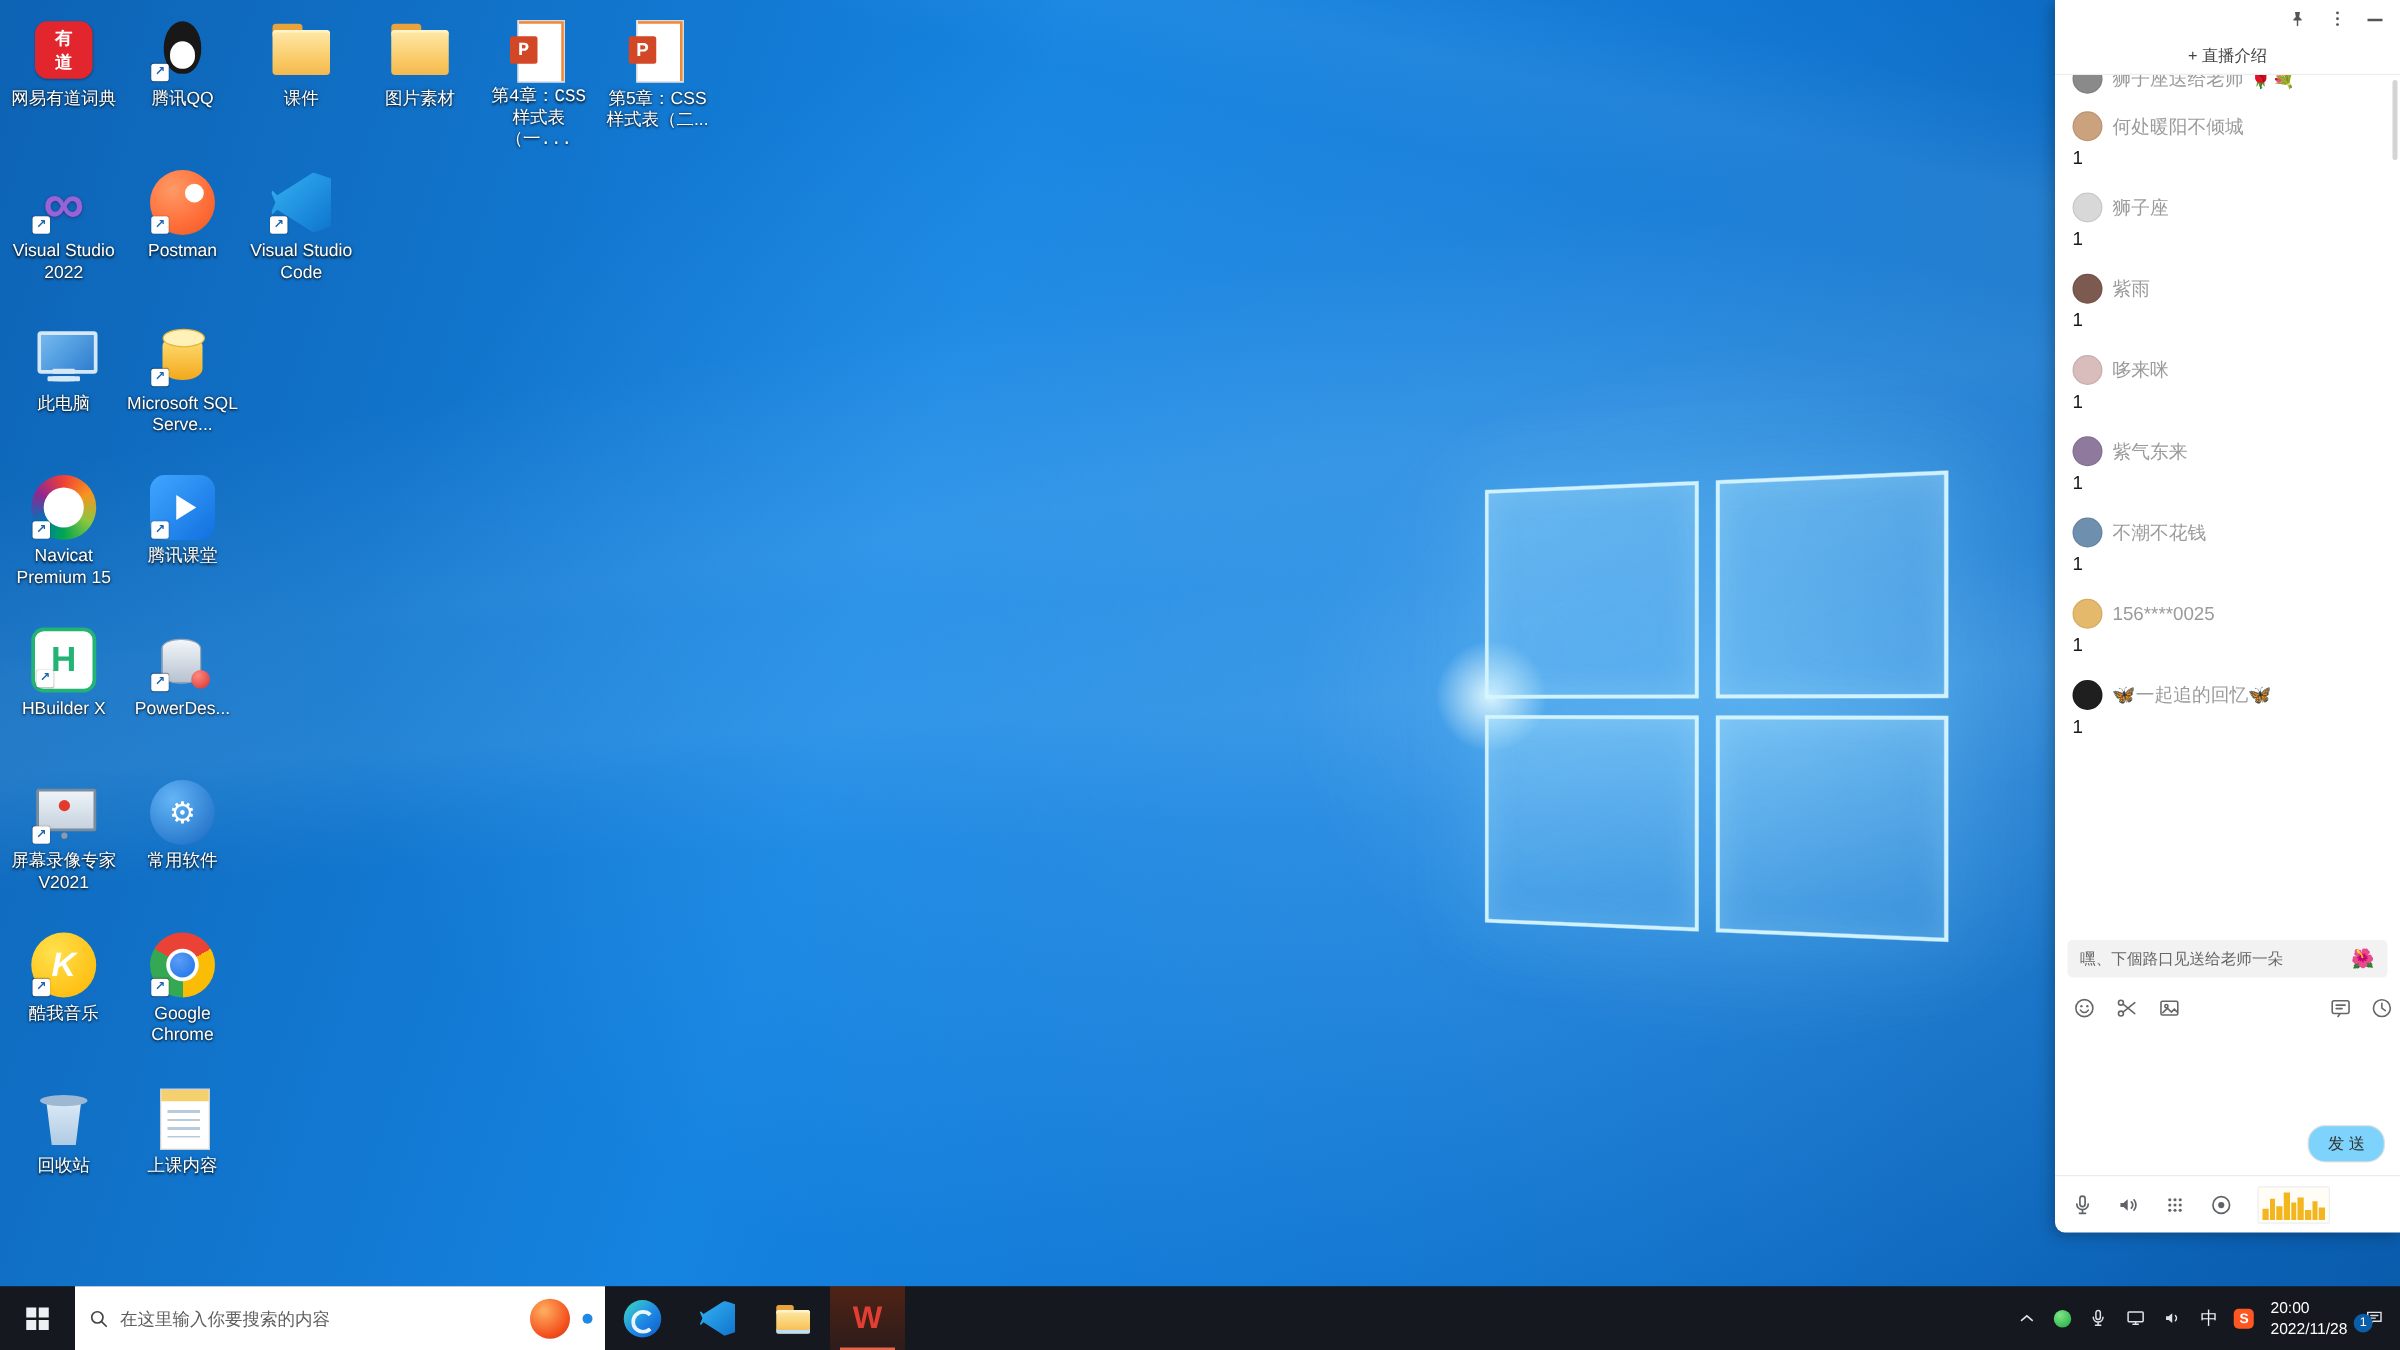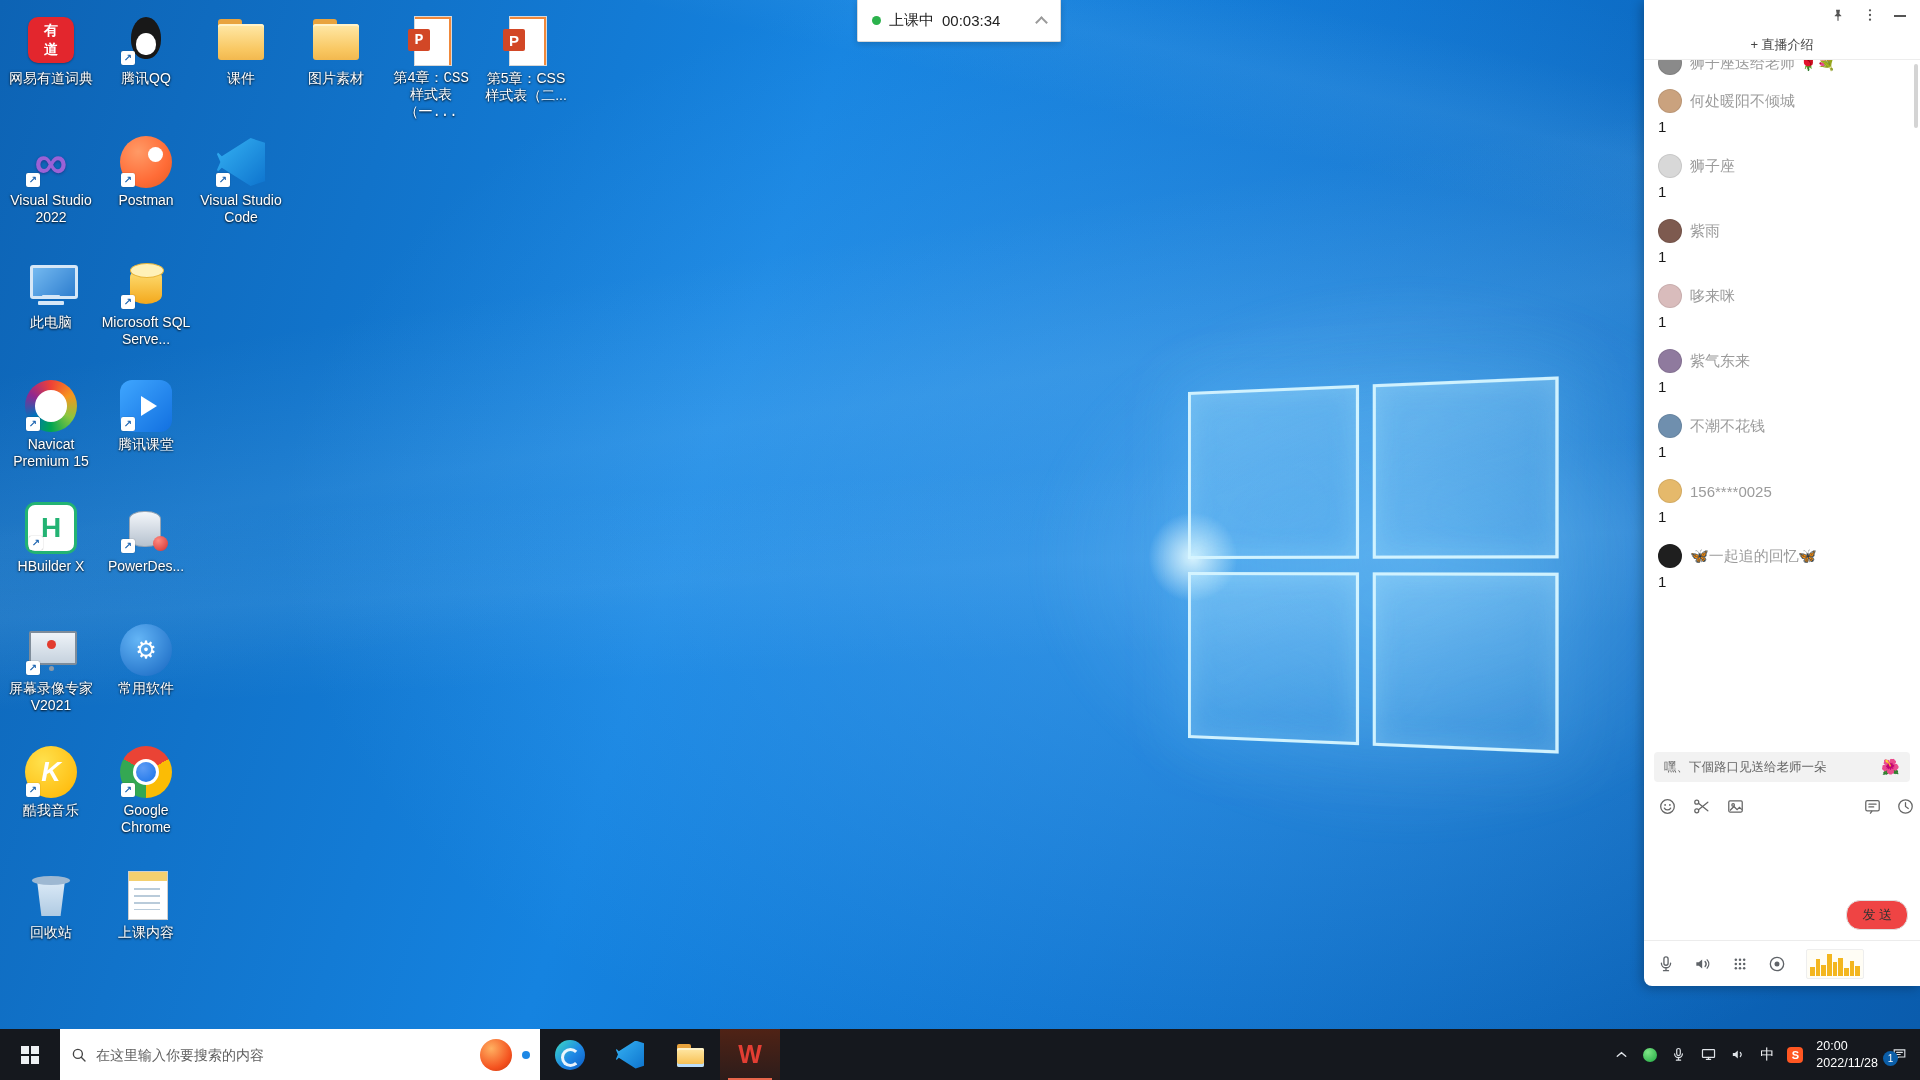--- a/index.html
+++ b/index.html
@@ -88,35 +88,35 @@
 .mname{font-size:15px;color:#9b9b9b;white-space:nowrap;overflow:hidden}
 .mtext{font-size:15px;color:#1a1a1a;margin-top:5px}
 .msg.partial{margin-top:-11px;margin-bottom:14px}
 .pinned{height:30px;margin:2px 10px 8px;background:#f2f2f2;border-radius:4px;display:flex;align-items:center;padding:0 10px;font-size:12.5px;color:#666}
 .pinned .flower{margin-left:auto;font-size:15px}
 .chat-toolbar{height:32px;display:flex;align-items:center;gap:15px;padding:0 14px;color:#666}
 .chat-toolbar .icn{width:19px;height:19px;cursor:pointer}
 .chat-toolbar .right{margin-left:auto;display:flex;gap:14px}
 .chat-toolbar .clip{margin-right:-9px}
 .chat-input{height:118px;position:relative}
-.send-btn{position:absolute;right:12px;bottom:10px;background:#ef4444;border:1px solid #e0e0e0;border-radius:14px;font-size:13px;color:#333;padding:5px 15px;cursor:pointer;font-family:inherit}
+.send-btn{position:absolute;right:12px;bottom:10px;background:#7dd3fc;border:1px solid #e0e0e0;border-radius:14px;font-size:13px;color:#333;padding:5px 15px;cursor:pointer;font-family:inherit}
 .chat-bottom{height:46px;border-top:1px solid #ececec;display:flex;align-items:center;gap:17px;padding:0 12px;color:#5f6368}
 .chat-bottom .icn{width:20px;height:20px;cursor:pointer}
 .spectrum{margin-left:2px;width:58px;height:30px;border:1px solid #eee;border-radius:2px;display:flex;align-items:flex-end;gap:1px;padding:2px 3px;background:#fffdf5}
 .spectrum i{flex:1;background:#f3b61f;display:block}
 .spectrum i:nth-child(1){height:35%}.spectrum i:nth-child(2){height:70%}.spectrum i:nth-child(3){height:45%}
 .spectrum i:nth-child(4){height:90%}.spectrum i:nth-child(5){height:55%}.spectrum i:nth-child(6){height:75%}
 .spectrum i:nth-child(7){height:30%}.spectrum i:nth-child(8){height:60%}.spectrum i:nth-child(9){height:40%}
 
 
 .taskbar{position:absolute;left:0;bottom:0;width:1920px;height:51px;background:#15181e;display:flex;align-items:stretch;color:#e8eaed}
 .tb-start{width:60px;display:flex;align-items:center;justify-content:center;cursor:pointer}
 .winflag{display:grid;grid-template-columns:8px 8px;grid-template-rows:8px 8px;gap:2px}
 .winflag i{background:#eef1f4}
-.tb-search{width:480px;background:#fff;display:flex;align-items:center;padding:0 10px;gap:8px;cursor:text}
+.tb-search{width:424px;background:#fff;display:flex;align-items:center;padding:0 10px;gap:8px;cursor:text}
 .tb-search .icn{width:18px;height:18px;color:#444;flex:none}
 .tb-search input{flex:1;border:none;outline:none;font-size:14px;color:#333;font-family:inherit;background:transparent}
 .tb-search input::placeholder{color:#5f5f5f;opacity:1}
 .sphere{width:32px;height:32px;border-radius:50%;background:radial-gradient(circle at 35% 30%,#ffb061,#f4511e 65%,#bf360c);flex:none;cursor:pointer}
 .minidot{width:8px;height:8px;border-radius:50%;background:#1e88e5;flex:none;margin-left:2px}
 .tb-apps{display:flex}
 .tb-app{width:60px;display:flex;align-items:center;justify-content:center;cursor:pointer;position:relative}
 .tb-app.active{background:linear-gradient(rgba(216,59,1,.30),rgba(216,59,1,.12))}
 .tb-app.active::after{content:"";position:absolute;left:8px;right:8px;bottom:0;height:2px;background:#e8654a}
 .app-edge{width:30px;height:30px;border-radius:50%;background:linear-gradient(135deg,#3ddcc4 0%,#1e88e5 55%,#0b5bc4 100%)}
@@ -255,26 +255,20 @@
       <div class="dicon" style="left: 386px; top: 14px; font-family: Liberation Mono, monospace;">
         <div class="art art-ppt"></div>
         <div class="dlabel">第4章：CSS 样式表（一...</div>
       </div>
       <div class="dicon" style="left: 481px; top: 14px;">
         <div class="art art-ppt"></div>
         <div class="dlabel">第5章：CSS 样式表（二...</div>
       </div>
     </div>
 
-  <div class="class-bar">
-    <span class="live-dot"></span>
-    <span>上课中</span>
-    <span>00:03:34</span>
-    <span class="caret-up"></span>
-  </div>
 </div>
 
 <aside class="chat">
   <div class="chat-top">
     <span class="icn">
       <svg viewBox="0 0 24 24" fill="none" stroke="currentColor" stroke-width="1.7">
           <path d="M9 4h6l-1 6 3 3v1H7v-1l3-3-1-6z" fill="currentColor" stroke="none"></path>
           <path d="M12 14v6" stroke-linecap="round"></path>
         </svg>
     </span>

